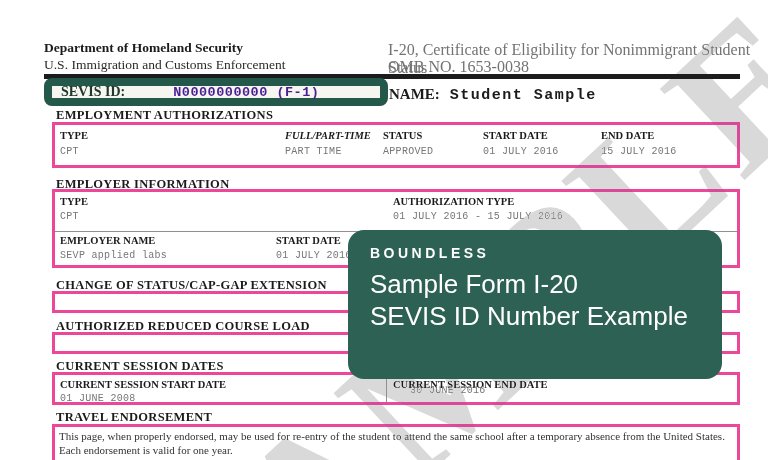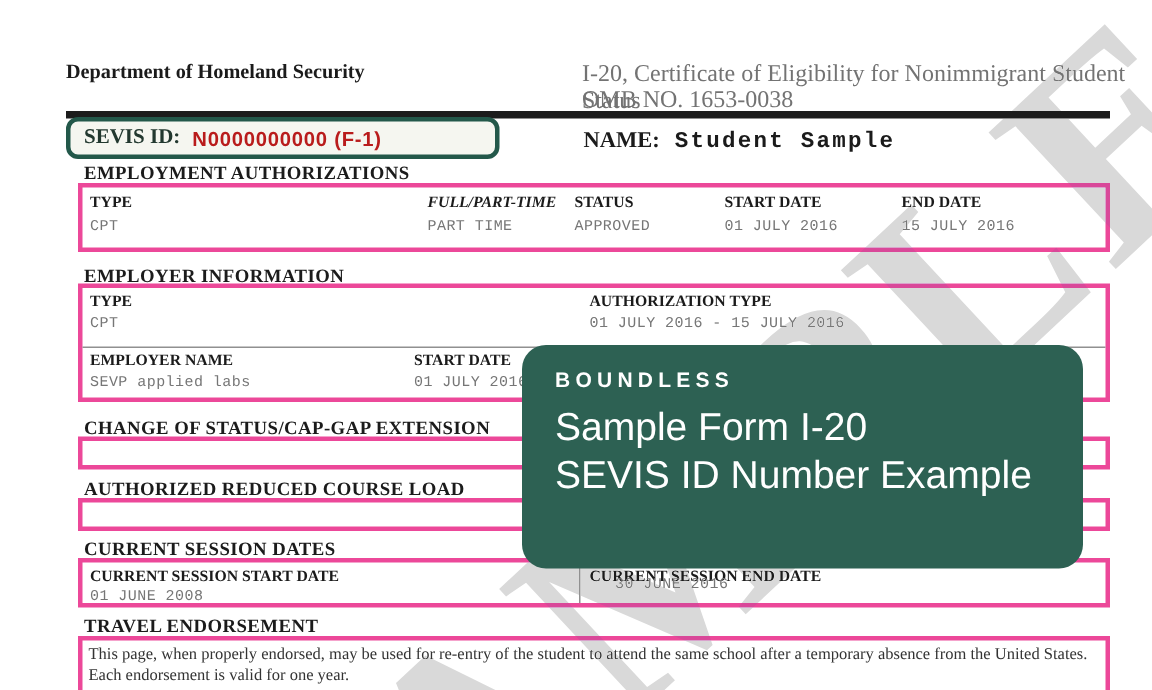--- a/index.html
+++ b/index.html
@@ -7,26 +7,26 @@
         font-family:"Liberation Serif", serif;}
   .abs{position:absolute;}
 
   
   .hdr-bold{font-weight:bold;font-size:13.5px;color:#1b1b1b;}
   .hdr-reg{font-size:13.5px;color:#2a2a2a;}
   .hdr-r{font-size:16px;color:#737373;}
   .blackbar{background:#1c1c1c;height:5px;width:696px;}
 
   
-  .sevis-box{left:44px;top:78px;width:289px;height:28px;box-sizing:border-box;
-             border:3px solid #0f172a;border-radius:8px;background:#f5f6f0;
+  .sevis-box{left:44px;top:78px;width:344px;height:28px;box-sizing:border-box;
+             border:8px solid #0f172a;border-radius:8px;background:#f5f6f0;
              display:flex;align-items:center;padding-left:9px;gap:8px;z-index:3;}
   .sevis-label{font-weight:bold;font-size:14px;color:#22382f;}
-  .sevis-value{font-family:Liberation Sans, sans-serif;font-weight:bold;
-               font-size:13.5px;letter-spacing:.5px;color:#b91c1c;white-space:nowrap;}
+  .sevis-value{font-family:Liberation Mono, monospace;font-weight:bold;
+               font-size:13.5px;letter-spacing:.5px;color:#4c1d95;white-space:nowrap;margin-left:40px;}
 
   .name-line{left:389px;top:86px;display:flex;align-items:baseline;gap:10px;}
   .name-label{font-weight:bold;font-size:15px;color:#1b1b1b;}
   .name-value{font-family:"Liberation Mono", monospace;font-weight:bold;
               font-size:15px;letter-spacing:1.5px;color:#1b1b1b;}
 
   
   .stitle{font-weight:bold;font-size:12.5px;letter-spacing:.3px;color:#1b1b1b;white-space:nowrap;}
   .fbox{box-sizing:border-box;border:3px solid #ec4899;background:transparent;}
   .colhead{position:absolute;font-weight:bold;font-size:10.5px;color:#1b1b1b;white-space:nowrap;}
@@ -50,20 +50,21 @@
         font-family:"Liberation Sans", sans-serif;color:#fff;}
   .card-brand{font-weight:bold;font-size:14px;letter-spacing:3.5px;margin-bottom:7px;}
   .card-line{font-size:26px;line-height:32px;font-weight:400;}
 </style>
 </head>
 <body>
 
 <div class="page">
 
   <div class="abs hdr-bold" style="left:44px;top:40px;">Department of Homeland Security</div>
+  <div class="abs hdr-reg" style="left:44px;top:57px;">U.S. Immigration and Customs Enforcement</div>
   <div class="abs hdr-r" style="left:388px;top:41px;">I-20, Certificate of Eligibility for Nonimmigrant Student Status</div>
   <div class="abs hdr-r" style="left:388px;top:58px;">OMB NO.  1653-0038</div>
   <div class="abs blackbar" style="left:44px;top:74px;"></div>
 
   <div class="abs sevis-box" style="border-color: rgb(35, 88, 74);">
     <span class="sevis-label">SEVIS ID:</span>
     <span class="sevis-value">N0000000000 (F-1)</span>
   </div>
 
   <div class="abs stitle" style="left:56px;top:108px;">EMPLOYMENT AUTHORIZATIONS</div>

